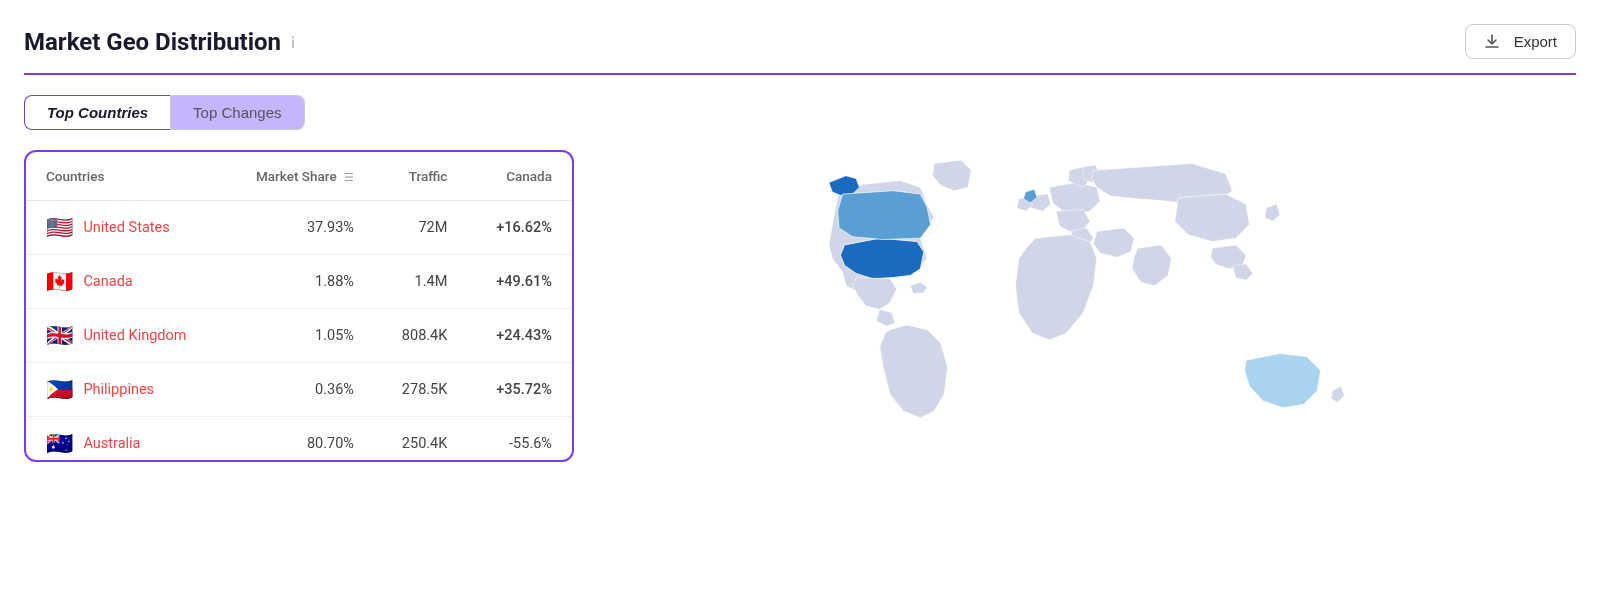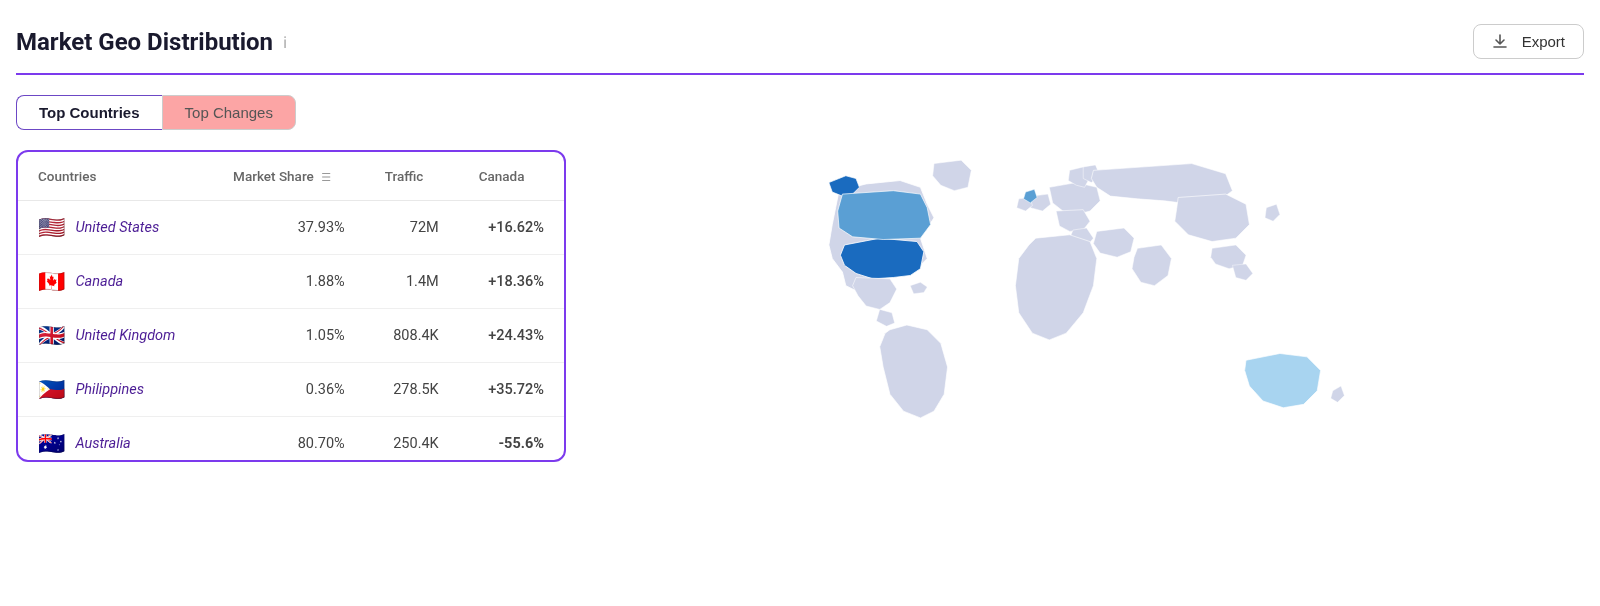--- a/index.html
+++ b/index.html
@@ -7,21 +7,21 @@
       font-family: -apple-system, BlinkMacSystemFont, 'Segoe UI', Roboto, sans-serif;
       background: #fff;
       width: 1600px;
       min-height: 606px;
       overflow: hidden;
     }
     .container {
       width: 1600px;
       height: 480px;
       position: relative;
-      padding: 24px 16px;
+      padding: 24px 24px;
     }
     .header {
       display: flex;
       align-items: center;
       justify-content: space-between;
       margin-bottom: 20px;
       border-bottom: 2px solid #7c3aed;
       padding-bottom: 14px;
     }
     .header-left {
@@ -54,26 +54,27 @@
     .tabs {
       display: flex;
       gap: 0;
       margin-bottom: 20px;
     }
     .tab {
       padding: 8px 22px;
       font-size: 15px;
       cursor: pointer;
       border: 1.5px solid #ccc;
-      background: #fca5a5;
+      background: #c4b5fd;
       color: #555;
     }
     .tab:first-child {
       border-radius: 8px 0 0 8px;
       border-right: none;
+      font-style: italic;
     }
     .tab:last-child {
       border-radius: 0 8px 8px 0;
     }
     .tab.active {
       background: #fff;
       border-color: #6c47c5;
       color: #1a1a2e;
       font-weight: 600;
       z-index: 1;
@@ -98,21 +99,21 @@
     }
     .data-table thead tr th {
       padding: 16px 20px;
       text-align: left;
       font-size: 13.5px;
       font-weight: 500;
       color: #666;
       border-bottom: 1px solid #e8e8e8;
     }
     .data-table thead tr th.right {
-      text-align: left;
+      text-align: right;
     }
     .data-table thead tr th .sort-icon {
       display: inline-block;
       margin-left: 4px;
       font-size: 11px;
       color: #999;
     }
     .data-table tbody tr td {
       padding: 14px 20px;
       font-size: 14.5px;
@@ -128,40 +129,39 @@
     .country-cell {
       display: flex;
       align-items: center;
       gap: 10px;
     }
     .flag {
       font-size: 22px;
     }
     .country-name {
       font-size: 14.5px;
-      color: #4c1d95;
-      font-style: italic;
+      color: #ef4444;
     }
     .market-share {
       color: #999;
       text-align: right;
     }
     .traffic-val {
       text-align: right;
       color: #555;
     }
     .change-positive {
       color: #00b87a;
       text-align: right;
       font-weight: 500;
     }
     .change-negative {
       color: #e03e3e;
       text-align: right;
-      font-weight: 700;
+      font-weight: 400;
     }
     .map-panel {
       flex: 1;
       position: relative;
       display: flex;
       align-items: center;
       justify-content: center;
       margin-left: 30px;
     }
     .world-map {
@@ -218,21 +218,21 @@
   </tr>
             <tr>
     <td>
       <div class="country-cell">
         <span class="flag">🇨🇦</span>
         <span class="country-name">Canada</span>
       </div>
     </td>
     <td class="right market-share">1.88%</td>
     <td class="right traffic-val">1.4M</td>
-    <td class="right change-positive">+18.36%</td>
+    <td class="right change-positive">+49.61%</td>
   </tr>
             <tr>
     <td>
       <div class="country-cell">
         <span class="flag">🇬🇧</span>
         <span class="country-name">United Kingdom</span>
       </div>
     </td>
     <td class="right market-share">1.05%</td>
     <td class="right traffic-val">808.4K</td>

